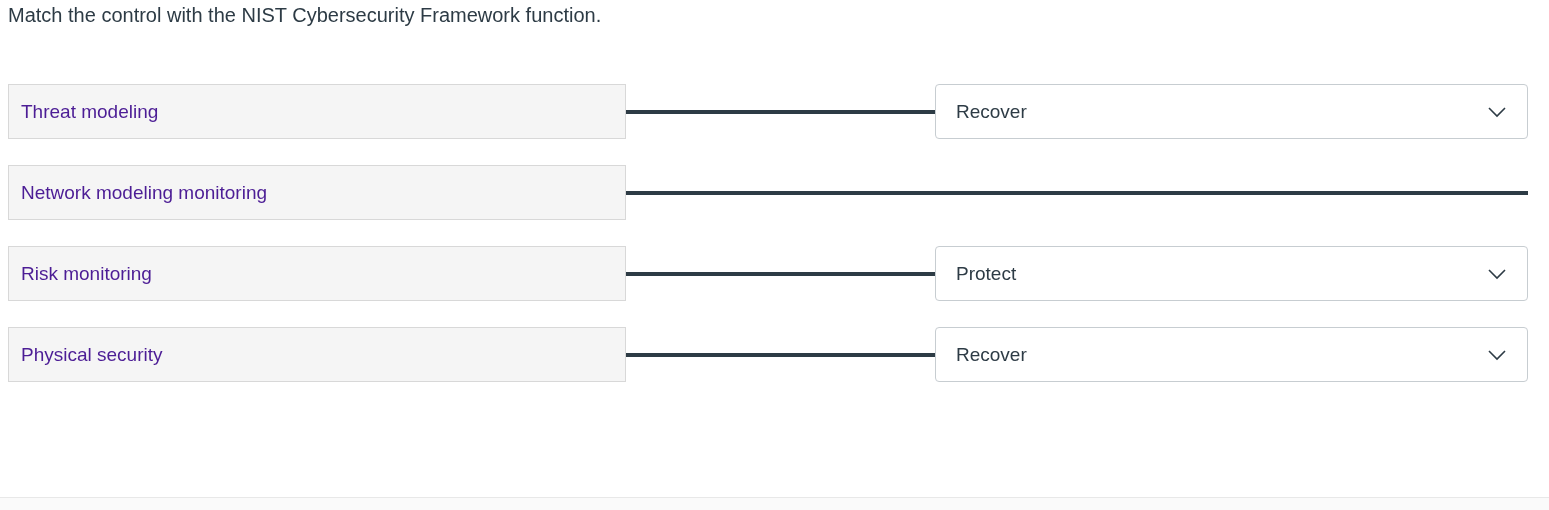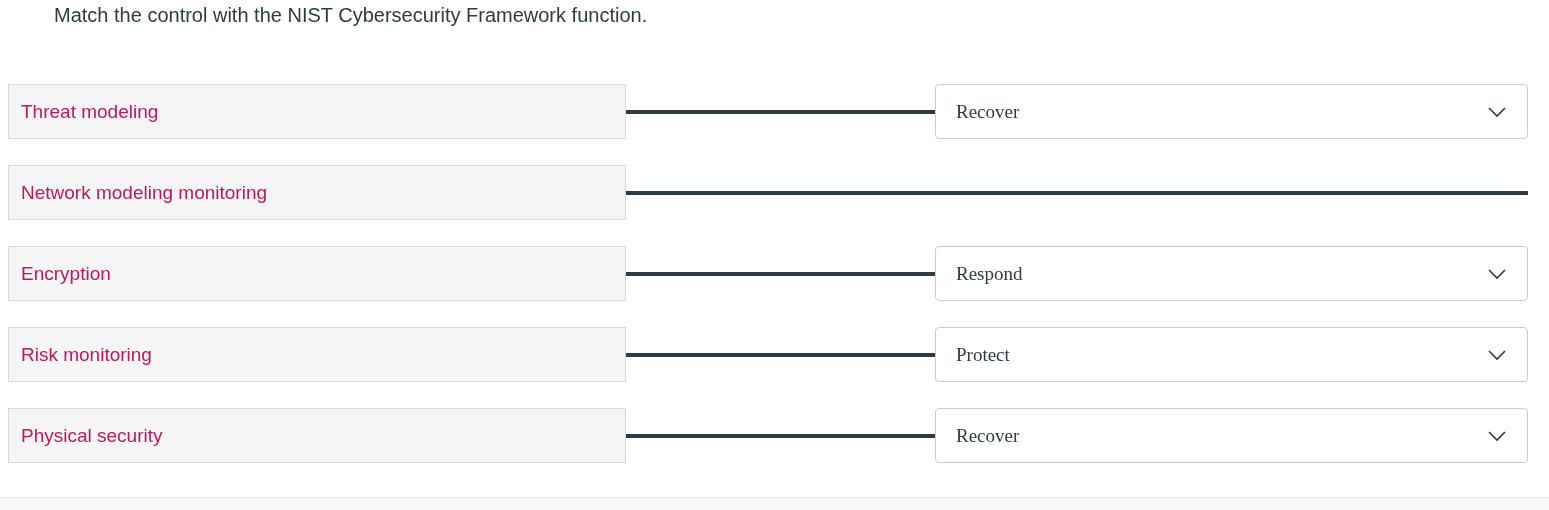--- a/index.html
+++ b/index.html
@@ -11,21 +11,20 @@
     position: relative;
   }
   .quiz { position: absolute; inset: 0; }
   .prompt {
     position: absolute;
     top: 2px;
     left: 8px;
     font-size: 20px;
     line-height: 26px;
     color: #2d3b45;
-    margin-left: 46px;
   }
   .rows {
     position: absolute;
     top: 84px;
     left: 8px;
     width: 1520px;
   }
   .match-row {
     display: flex;
     align-items: center;
@@ -37,41 +36,40 @@
     height: 55px;
     background: #f5f5f5;
     border: 1px solid #d8d8d8;
     display: flex;
     align-items: center;
     padding-left: 12px;
     flex-shrink: 0;
   }
   .control-label {
     font-size: 19px;
-    color: #be185d;
+    color: #4c1d95;
     white-space: nowrap;
   }
   .connector {
     flex: 1;
     height: 4px;
     background: #2d3b45;
   }
   .dropdown {
     width: 593px;
     height: 55px;
     background: #ffffff;
     border: 1px solid #c7cdd1;
     border-radius: 4px;
     display: flex;
     align-items: center;
     justify-content: space-between;
     padding: 0 18px 0 20px;
     flex-shrink: 0;
     cursor: pointer;
-    font-family: Liberation Serif, serif;
   }
   .dropdown-value {
     font-size: 19px;
     color: #2d3b45;
     white-space: nowrap;
   }
   .chevron {
     width: 24px;
     height: 24px;
     display: flex;
@@ -113,34 +111,20 @@
       </div>
     </div>
 
     <div class="match-row">
       <div class="control-box">
         <span class="control-label">Network modeling monitoring</span>
       </div>
       <div class="connector"></div>
     </div>
 
-    <div class="match-row">
-      <div class="control-box">
-        <span class="control-label">Encryption</span>
-      </div>
-      <div class="connector"></div>
-      <div class="dropdown">
-        <span class="dropdown-value">Respond</span>
-        <span class="chevron">
-          <svg width="24" height="24" viewBox="0 0 24 24" fill="none">
-              <polyline points="4,8 12,16 20,8" stroke="#2d3b45" stroke-width="1.6" fill="none"></polyline>
-            </svg>
-        </span>
-      </div>
-    </div>
 
     <div class="match-row">
       <div class="control-box">
         <span class="control-label">Risk monitoring</span>
       </div>
       <div class="connector"></div>
       <div class="dropdown">
         <span class="dropdown-value">Protect</span>
         <span class="chevron">
           <svg width="24" height="24" viewBox="0 0 24 24" fill="none">

